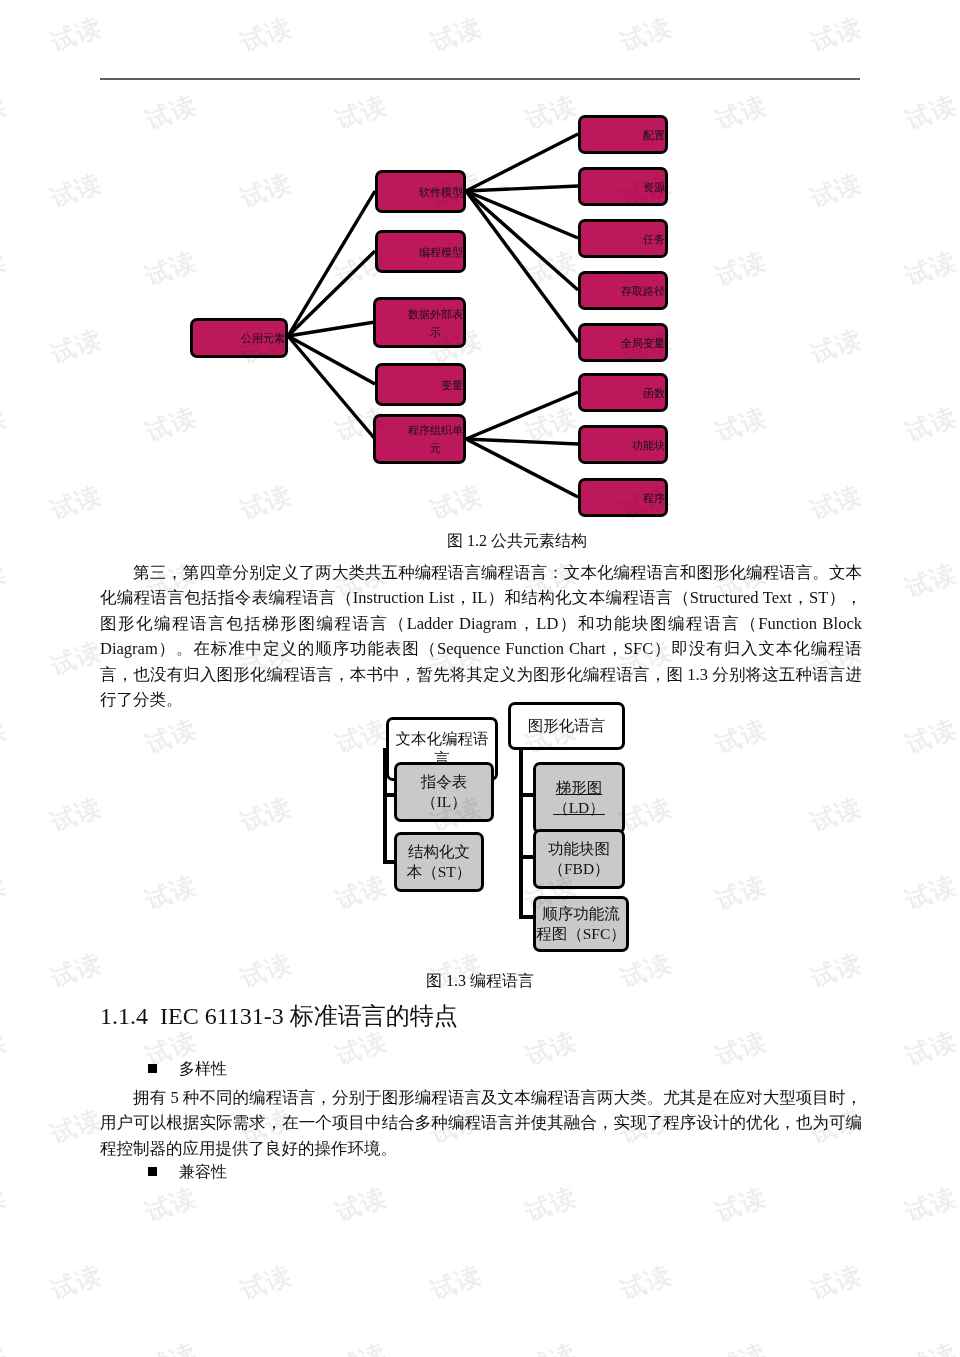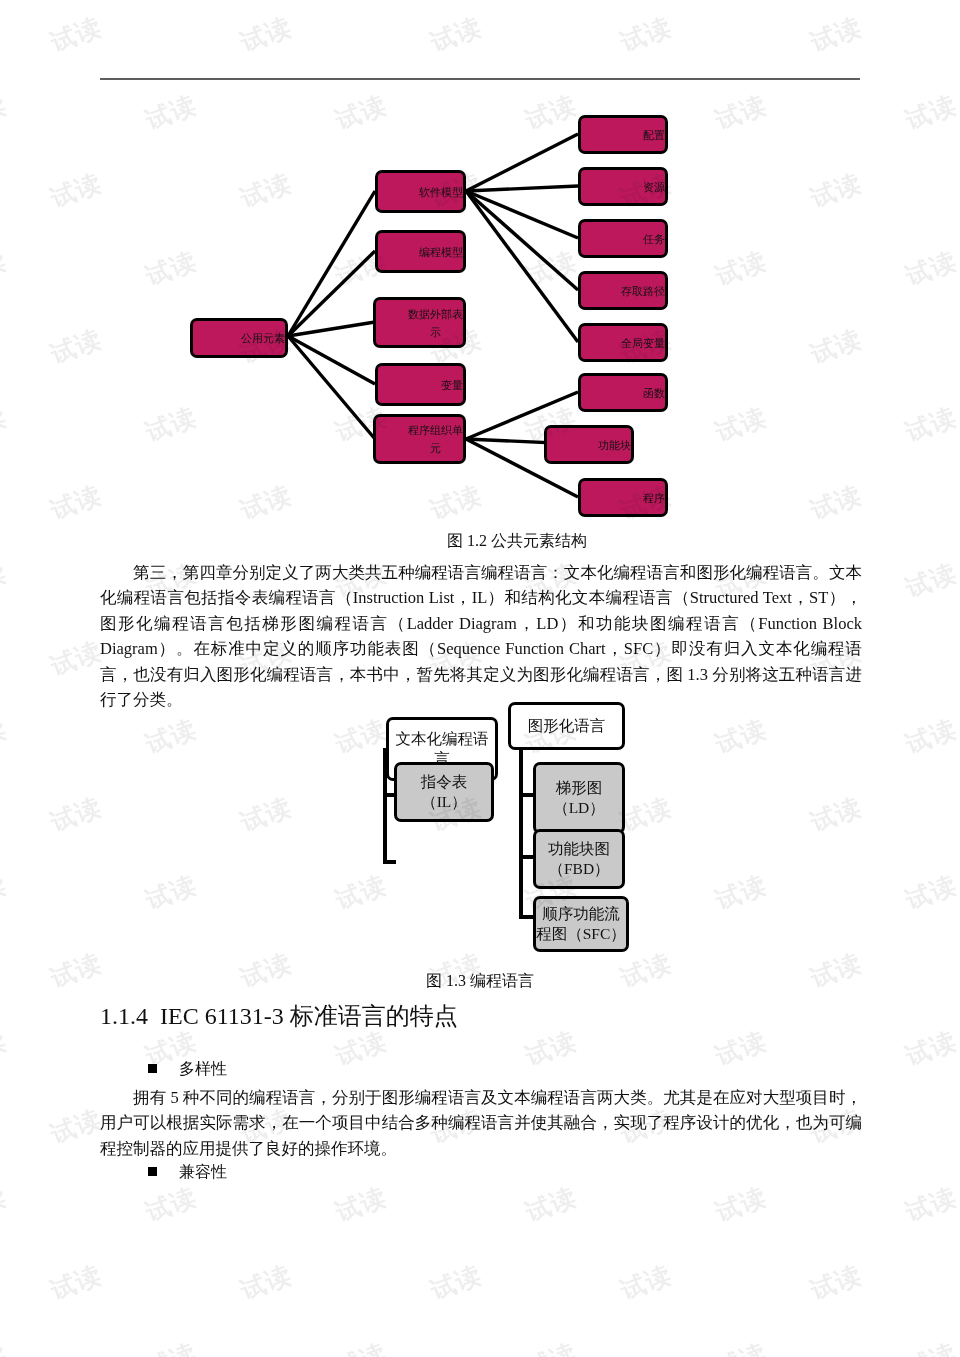--- a/index.html
+++ b/index.html
@@ -288,21 +288,21 @@
     <div class="node" style="left:578px;top:271px;width:90px;height:39px;">
       <span>存取路径</span>
     </div>
     <div class="node" style="left:578px;top:323px;width:90px;height:39px;">
       <span>全局变量</span>
     </div>
 
     <div class="node" style="left:578px;top:373px;width:90px;height:39px;">
       <span>函数</span>
     </div>
-    <div class="node" style="left:544px;top:425px;width:90px;height:39px;">
+    <div class="node" style="left:578px;top:425px;width:90px;height:39px;">
       <span>功能块</span>
     </div>
     <div class="node" style="left:578px;top:478px;width:90px;height:39px;">
       <span>程序</span>
     </div>
   </div>
 
   <div class="caption" style="top:531px;margin-left:37px;">图 1.2  公共元素结构</div>
 
   <div class="para" style="top:560px;">
@@ -327,25 +327,31 @@
           <div>文本化编程语</div>
           <div>言</div>
         </span>
     </div>
     <div class="node2 leaf" style="left:394px;top:72px;width:100px;height:60px;">
       <span class="ml">
           <div>指令表</div>
           <div>（IL）</div>
         </span>
     </div>
+    <div class="node2 leaf" style="left:394px;top:142px;width:90px;height:60px;">
+      <span class="ml">
+          <div>结构化文</div>
+          <div>本（ST）</div>
+        </span>
+    </div>
 
     <div class="node2" style="left:508px;top:12px;width:117px;height:48px;">
       <span class="ml">图形化语言</span>
     </div>
-    <div class="node2 leaf" style="left:533px;top:72px;width:92px;height:72px;">
+    <div class="node2 leaf" style="left:533px;top:72px;width:92px;height:72px;text-decoration:underline;">
       <span class="ml">
           <div>梯形图</div>
           <div>（LD）</div>
         </span>
     </div>
     <div class="node2 leaf" style="left:533px;top:206px;width:96px;height:56px;">
       <span class="ml">
           <div>顺序功能流</div>
           <div>程图（SFC）</div>
         </span>

